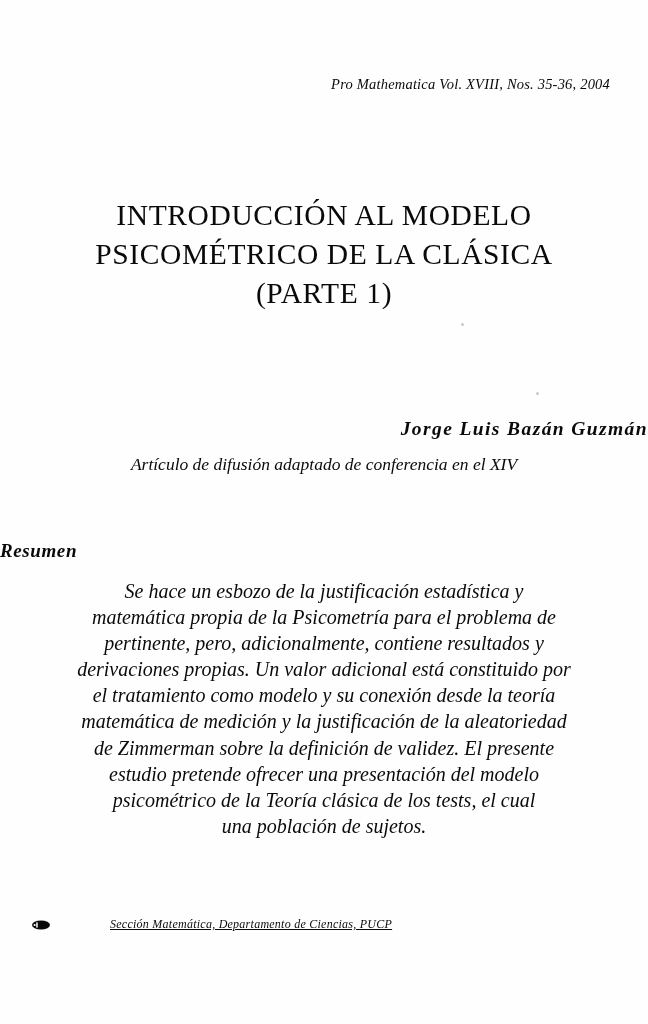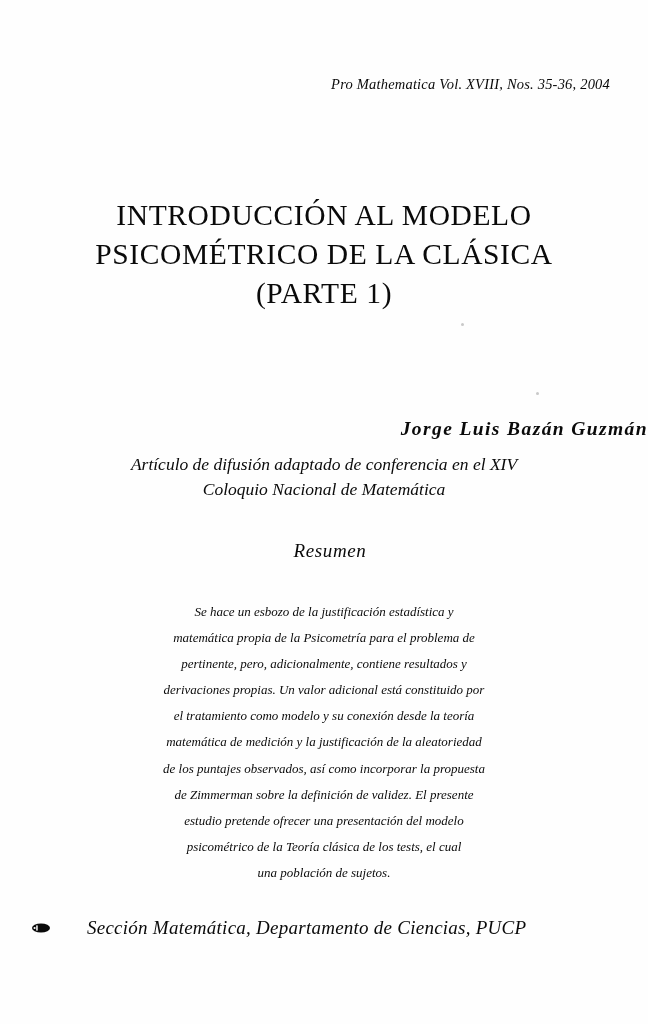--- a/index.html
+++ b/index.html
@@ -80,38 +80,37 @@
   }
   .conference-note .note-line {
     display: block;
     white-space: nowrap;
   }
 
   
   .abstract-heading {
     position: absolute;
     top: 540px;
-    left: 12px;
+    left: 0;
     right: 0;
-    text-align: center;
+    text-align: left;
     font-style: italic;
-    font-weight: normal;
+    font-weight: bold;
     font-size: 19px;
     letter-spacing: 0.6px;
   }
   .abstract-body {
     position: absolute;
     top: 578px;
     left: 26px;
     right: 26px;
     text-align: center;
     font-style: italic;
-    font-size: 13px;
+    font-size: 20px;
     line-height: 26.1px;
-    margin-top: 21px;
   }
   .abstract-body .abs-line {
     display: block;
     white-space: nowrap;
   }
 
   
   .footnote {
     position: absolute;
     top: 917px;
@@ -120,25 +119,26 @@
     display: flex;
     align-items: center;
   }
   .footnote-marker {
     width: 22px;
     height: 12px;
     flex: 0 0 22px;
     display: block;
   }
   .footnote-text {
-    margin-left: 35px;
+    margin-left: 58px;
     font-style: italic;
-    font-size: 19px;
+    font-size: 12px;
     letter-spacing: 0.25px;
     white-space: nowrap;
+    text-decoration: underline;
   }
 
   
   .speck {
     position: absolute;
     width: 3px;
     height: 3px;
     background: #c9c9c9;
     border-radius: 50%;
   }
@@ -156,33 +156,31 @@
     <div class="title-line">(PARTE 1)</div>
   </div>
 
   <div class="speck" style="top:323px; left:461px;"></div>
   <div class="speck" style="top:392px; left:536px;"></div>
 
   <div class="author">Jorge Luis Bazán Guzmán</div>
 
   <div class="conference-note">
     <span class="note-line">Artículo de difusión adaptado de conferencia en el XIV</span>
-    <span class="note-line">Coloquio Nacional de Matemática</span>
   </div>
 
   <div class="abstract-heading">Resumen</div>
 
   <div class="abstract-body">
     <span class="abs-line">Se hace un esbozo de la justificación estadística y</span>
     <span class="abs-line">matemática propia de la Psicometría para el problema de</span>
     <span class="abs-line">pertinente, pero, adicionalmente, contiene resultados y</span>
     <span class="abs-line">derivaciones propias. Un valor adicional está constituido por</span>
     <span class="abs-line">el tratamiento como modelo y su conexión desde la teoría</span>
     <span class="abs-line">matemática de medición y la justificación de la aleatoriedad</span>
-    <span class="abs-line">de los puntajes observados, así como incorporar la propuesta</span>
     <span class="abs-line">de Zimmerman sobre la definición de validez. El presente</span>
     <span class="abs-line">estudio pretende ofrecer una presentación del modelo</span>
     <span class="abs-line">psicométrico de la Teoría clásica de los tests, el cual</span>
     <span class="abs-line">una población de sujetos.</span>
   </div>
 
   <div class="footnote">
     <svg class="footnote-marker" viewBox="0 0 22 12" aria-hidden="true">
       <ellipse cx="11" cy="6" rx="9" ry="4.6" fill="#0a0a0a"></ellipse>
       <rect x="6.2" y="3.4" width="1.5" height="5.2" fill="#fefefe"></rect>

